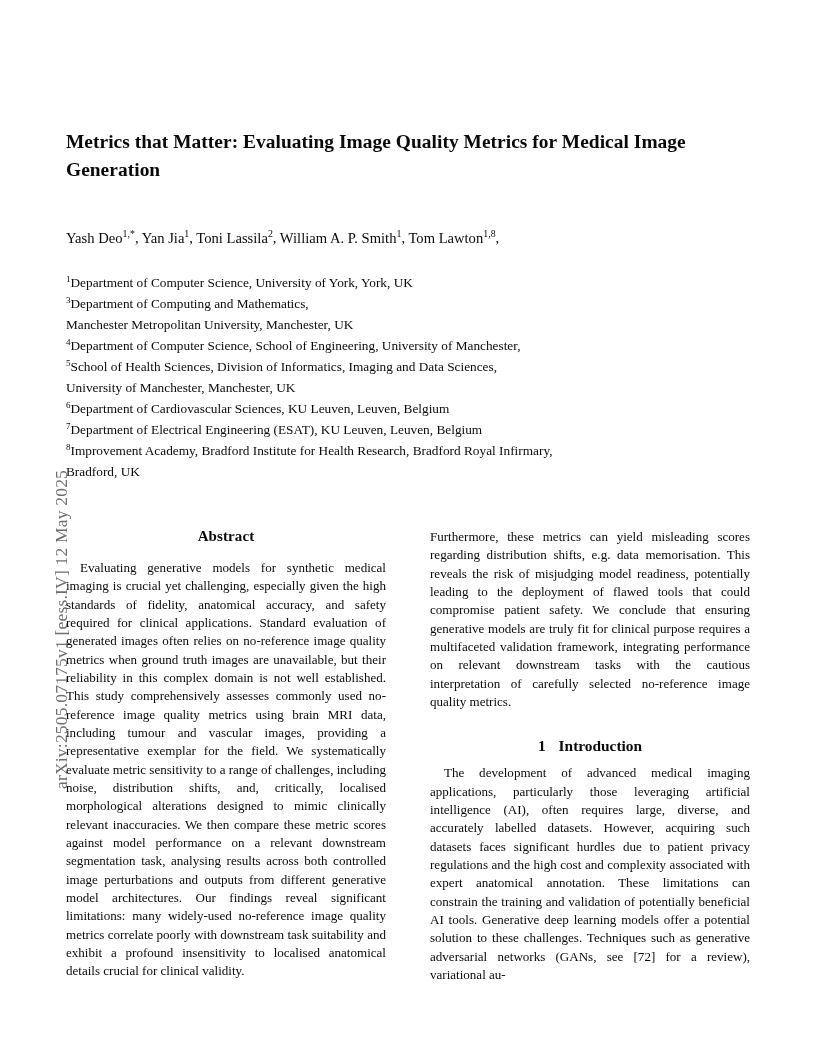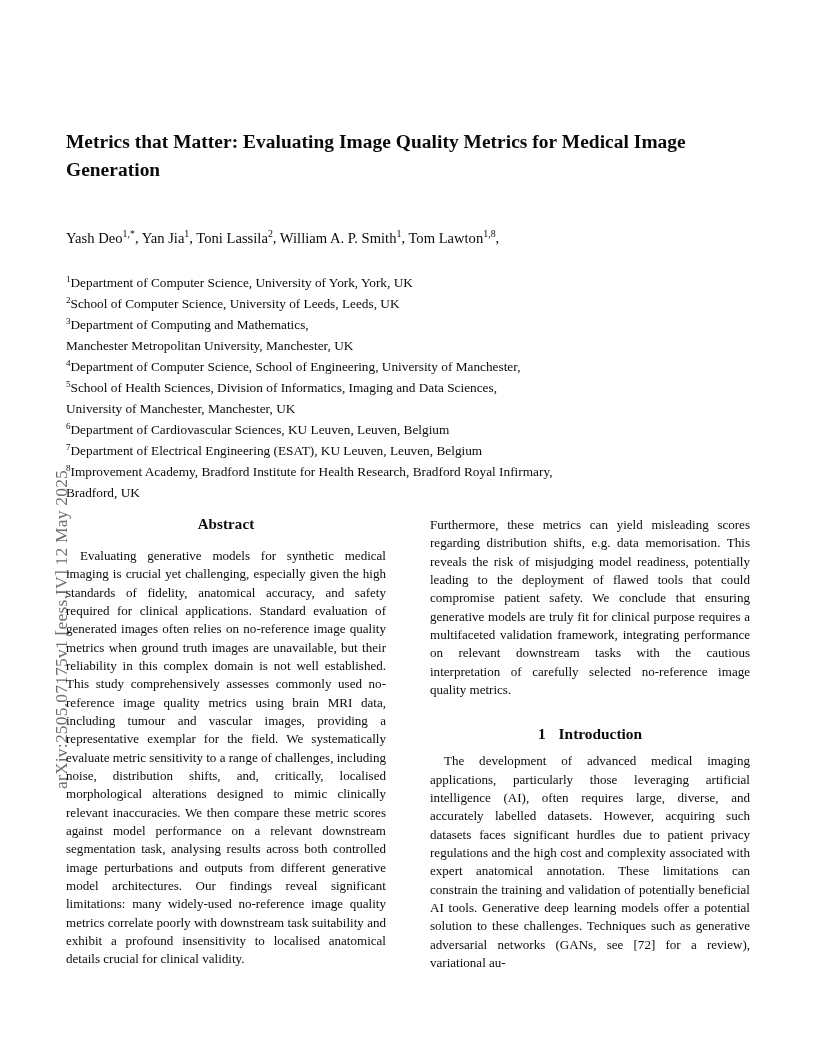--- a/index.html
+++ b/index.html
@@ -75,21 +75,21 @@
   sup {
     font-size: 0.68em;
     vertical-align: super;
     line-height: 0;
   }
 
   
   .columns {
     position: absolute;
     left: 66px;
-    top: 516px;
+    top: 528px;
     width: 684px;
     height: 440px;
   }
   .col {
     position: absolute;
     top: 0;
     width: 320px;
     height: 440px;
   }
   .col-left  { left: 0px; }
@@ -132,21 +132,20 @@
   <div class="frontmatter">
 
     <h1 class="paper-title">Metrics that Matter: Evaluating Image Quality Metrics for Medical Image Generation</h1>
 
     <div class="authors">
       <span class="line"><span>Yash Deo</span><sup>1,*</sup><span>, Yan Jia</span><sup>1</sup><span>, Toni Lassila</span><sup>2</sup><span>, William A. P. Smith</span><sup>1</sup><span>, Tom Lawton</span><sup>1,8</sup><span>,</span></span>
     </div>
 
     <div class="affiliations">
       <span class="aff"><sup>1</sup><span>Department of Computer Science, University of York, York, UK</span></span>
-      <span class="aff"><sup>2</sup><span>School of Computer Science, University of Leeds, Leeds, UK</span></span>
       <span class="aff"><sup>3</sup><span>Department of Computing and Mathematics,</span></span>
       <span class="aff"><sup></sup><span>Manchester Metropolitan University, Manchester, UK</span></span>
       <span class="aff"><sup>4</sup><span>Department of Computer Science, School of Engineering, University of Manchester,</span></span>
       <span class="aff"><sup>5</sup><span>School of Health Sciences, Division of Informatics, Imaging and Data Sciences,</span></span>
       <span class="aff"><sup></sup><span>University of Manchester, Manchester, UK</span></span>
       <span class="aff"><sup>6</sup><span>Department of Cardiovascular Sciences, KU Leuven, Leuven, Belgium</span></span>
       <span class="aff"><sup>7</sup><span>Department of Electrical Engineering (ESAT), KU Leuven, Leuven, Belgium</span></span>
       <span class="aff"><sup>8</sup><span>Improvement Academy, Bradford Institute for Health Research, Bradford Royal Infirmary,</span></span>
       <span class="aff"><sup></sup><span>Bradford, UK</span></span>
     </div>

